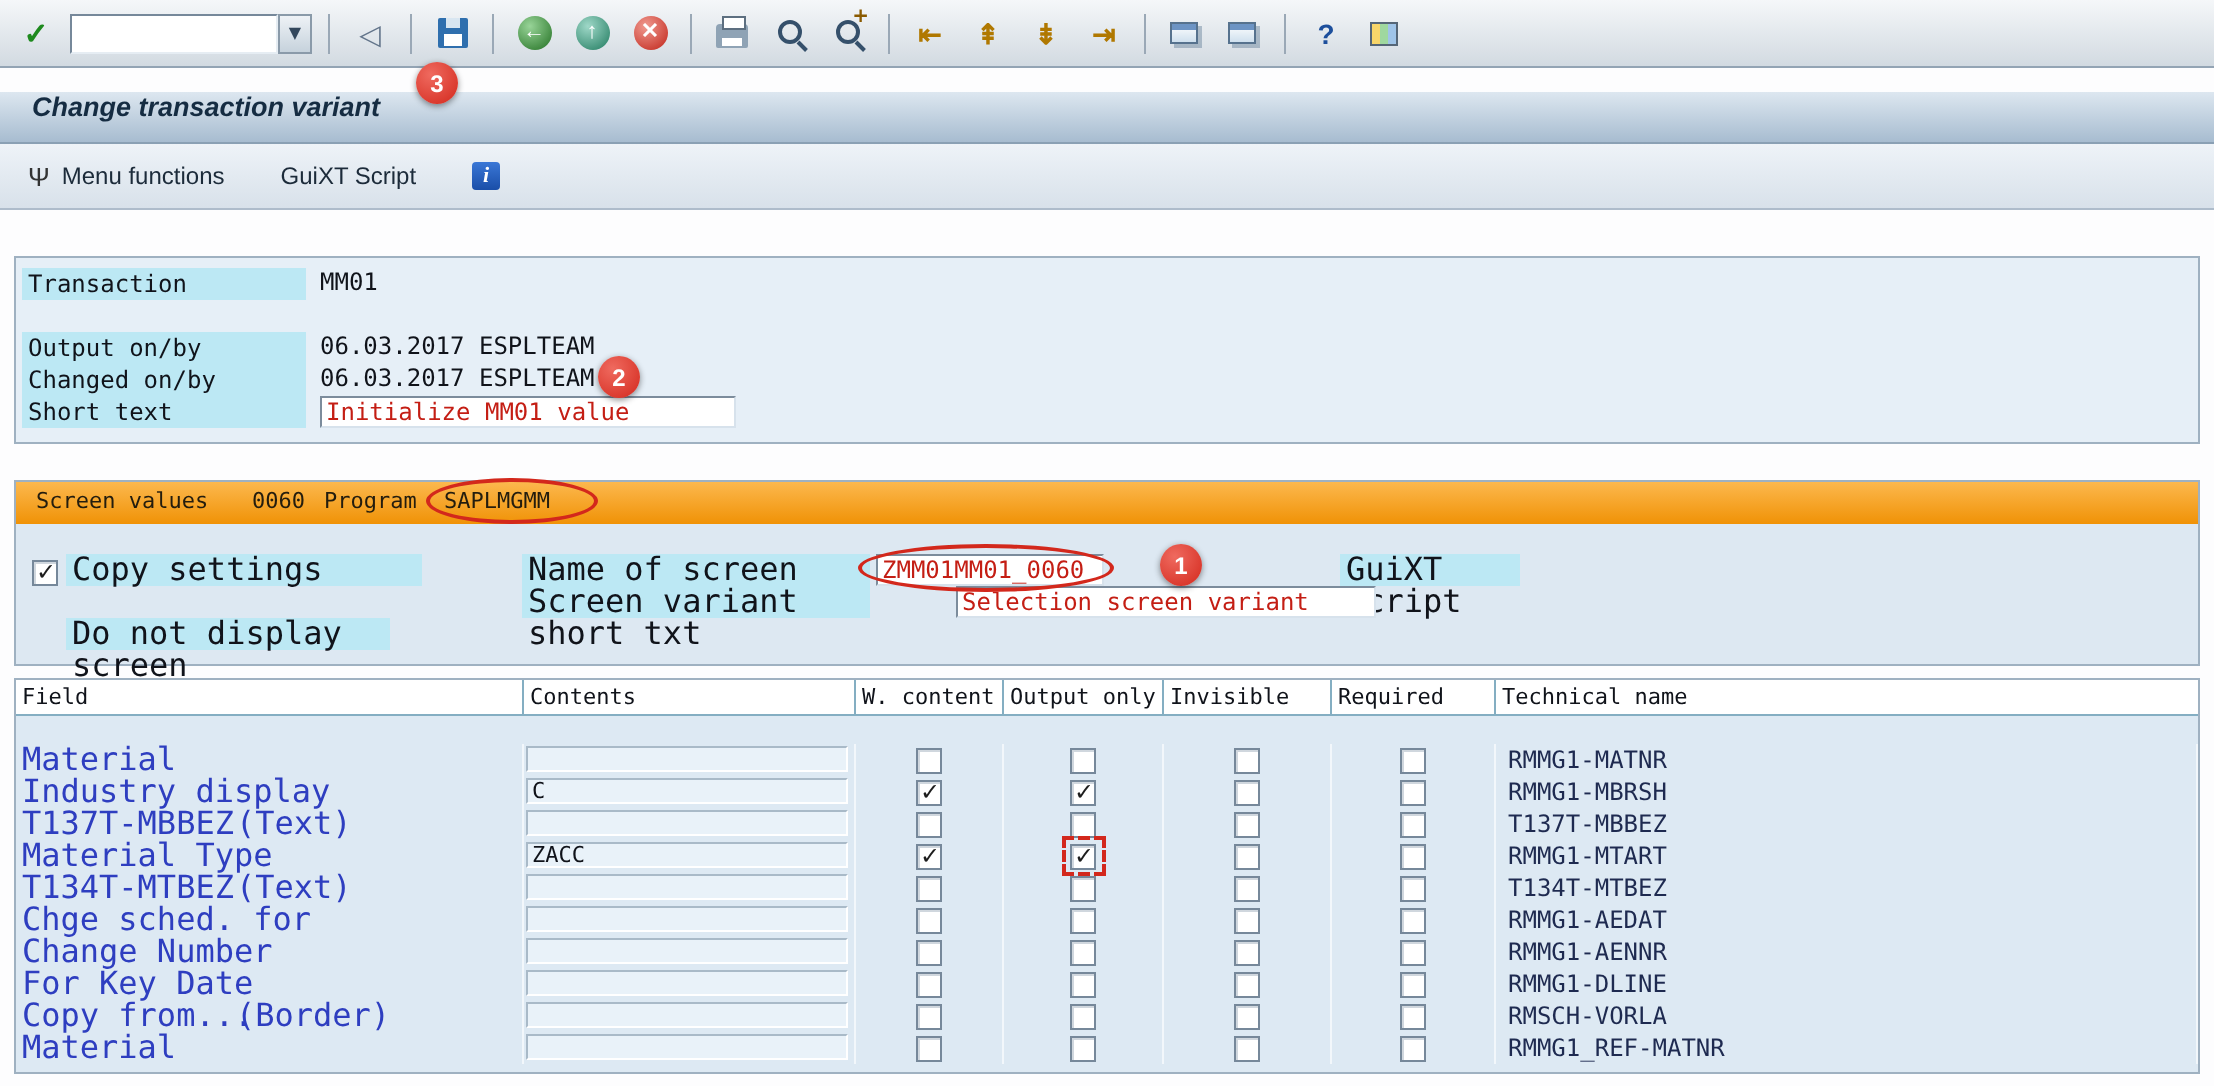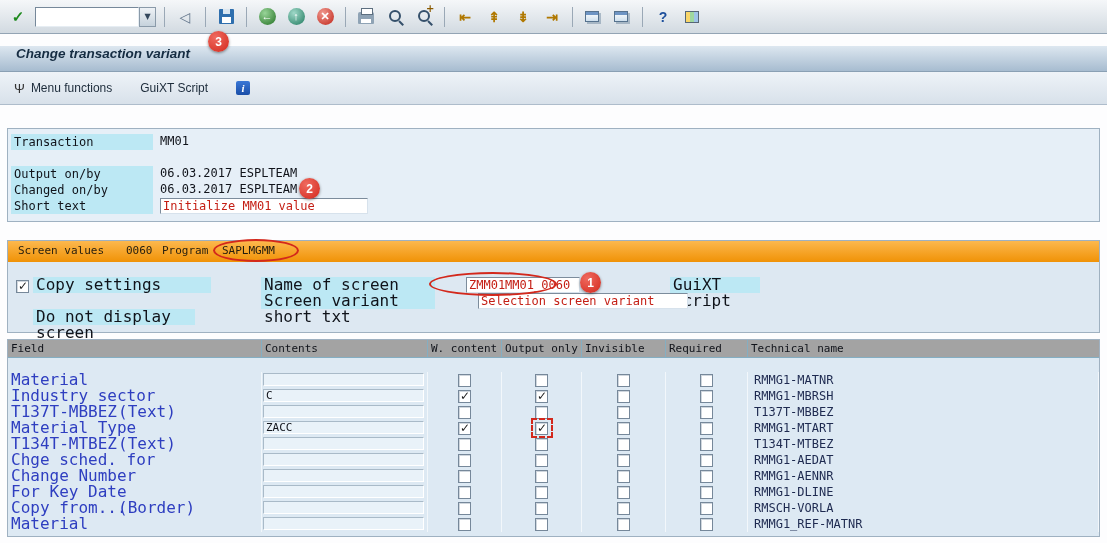--- a/index.html
+++ b/index.html
@@ -83,21 +83,21 @@
   .cb { width:13px; height:13px; background:#fff; border:1px solid #76889a;
         box-shadow:inset 1px 1px 0 rgba(120,140,160,.35); position:relative; display:inline-block; }
   .cb.checked::after { content:"✓"; position:absolute; left:1px; top:-2px;
                        font:bold 12px "DejaVu Sans",sans-serif; color:#1d1d1d; }
   .oinput { position:absolute; }
 
   
   .table-panel { position:absolute; top:339px; left:7px; width:1093px; height:198px;
                  background:#dde9f3; border:1px solid #9fb1c1; }
   .thead { display:grid; grid-template-columns:254px 166px 74px 80px 84px 82px 1fr; height:18px; }
-  .thead > div { background:#a3a3a3; border-right:1px solid #84aec2; border-bottom:1px solid #84aec2;
+  .thead > div { background:#ffffff; border-right:1px solid #84aec2; border-bottom:1px solid #84aec2;
                  font-size:11px; line-height:17px; padding-left:3px; color:#10131a; }
   .thead > div:last-child { border-right:none; }
   .tspacer { height:14px; }
   .trow { display:grid; grid-template-columns:254px 166px 74px 80px 84px 82px 1fr; height:16px; align-items:center; }
   .trow > div { height:16px; border-right:1px solid #f2f7fb; }
   .c-field { font-size:16px; color:#2e3ec0; padding-left:3px; position:relative; line-height:16px; white-space:pre; }
   .fqual { position:absolute; left:110px; top:0; color:#2e3ec0; }
   .c-contents .strip { display:block; margin:1px 3px 0 1px; height:13px; background:#e9f2f9;
                        border:1px solid; border-color:#a9bac8 #fff #fff #a9bac8;
                        font-size:11px; line-height:11px; padding:0 2px; color:#10131a; }
@@ -227,21 +227,21 @@
       <span style="left:10px">Screen values</span>
       <span style="left:118px">0060</span>
       <span style="left:154px">Program</span>
       <span style="left:214px">SAPLMGMM</span>
     </div>
 
     <span class="cb opt-cb checked" style="left:8px;top:37px"></span>
     <span class="olabel" style="left:25px;top:36px;width:178px">Copy settings</span>
 
     <span class="olabel" style="left:253px;top:36px;width:174px">Name of screen variant:</span>
-    <input class="inp red-text oinput" style="left: 430px; top: 36px; width: 114px; margin-left: 28px;" value="ZMM01MM01_0060">
+    <input class="inp red-text oinput" style="left: 430px; top: 36px; width: 114px;" value="ZMM01MM01_0060">
 
     <span class="cb opt-cb" style="left:645px;top:37px"></span>
     <span class="olabel" style="left:662px;top:36px;width:90px">GuiXT script</span>
 
     <span class="olabel" style="left:253px;top:52px;width:174px">Screen variant short txt</span>
     <input class="inp red-text oinput" style="left: 430px; top: 52px; width: 210px; margin-left: 40px;" value="Selection screen variant">
 
     <span class="cb opt-cb" style="left:8px;top:69px"></span>
     <span class="olabel" style="left:25px;top:68px;width:162px">Do not display screen</span>
   </div>
@@ -272,21 +272,21 @@
       <div class="c-cb">
           <span class="cb"></span>
         </div>
       <div class="c-cb">
           <span class="cb"></span>
         </div>
       <div class="c-tech">RMMG1-MATNR</div>
     </div>
 
     <div class="trow">
-      <div class="c-field"><span>Industry sector</span><span class="fqual"></span></div>
+      <div class="c-field"><span>Industry display</span><span class="fqual"></span></div>
       <div class="c-contents">
           <span class="strip">C</span>
         </div>
       <div class="c-cb">
           <span class="cb checked"></span>
         </div>
       <div class="c-cb">
           <span class="cb checked"></span>
         </div>
       <div class="c-cb">

